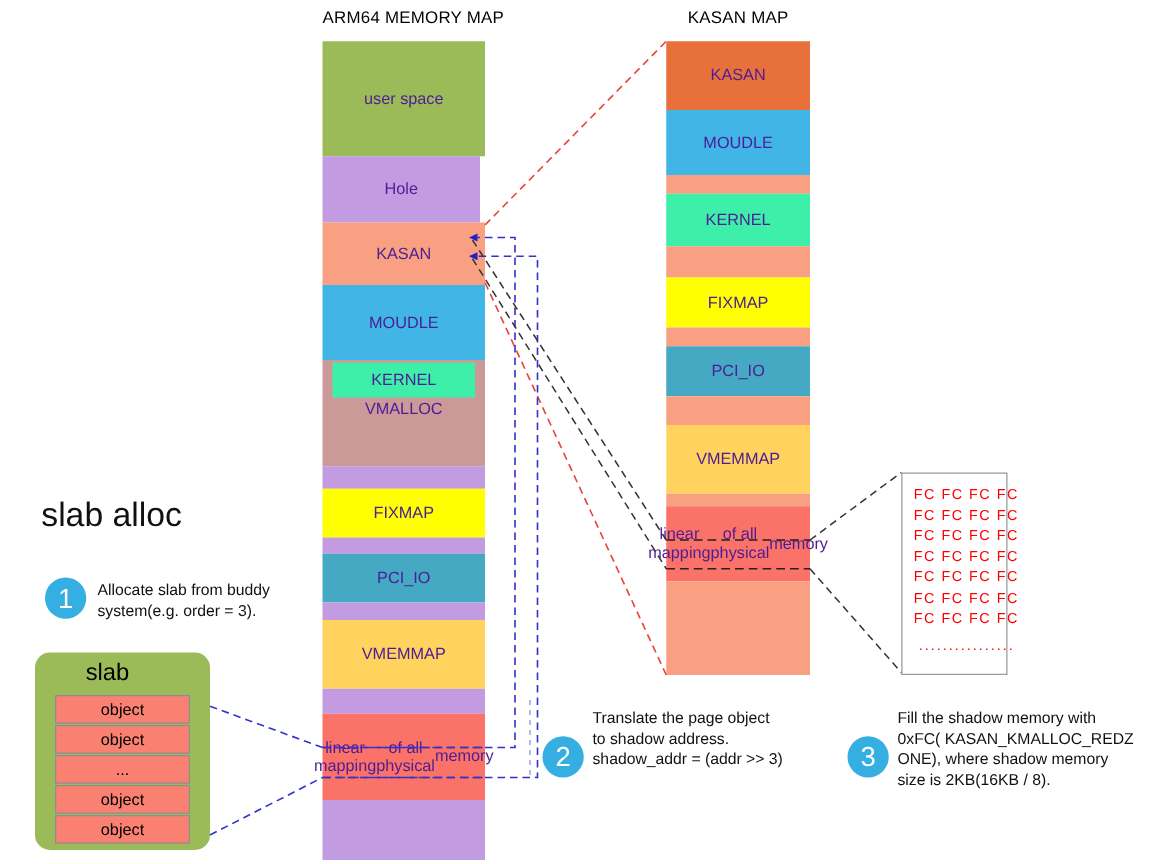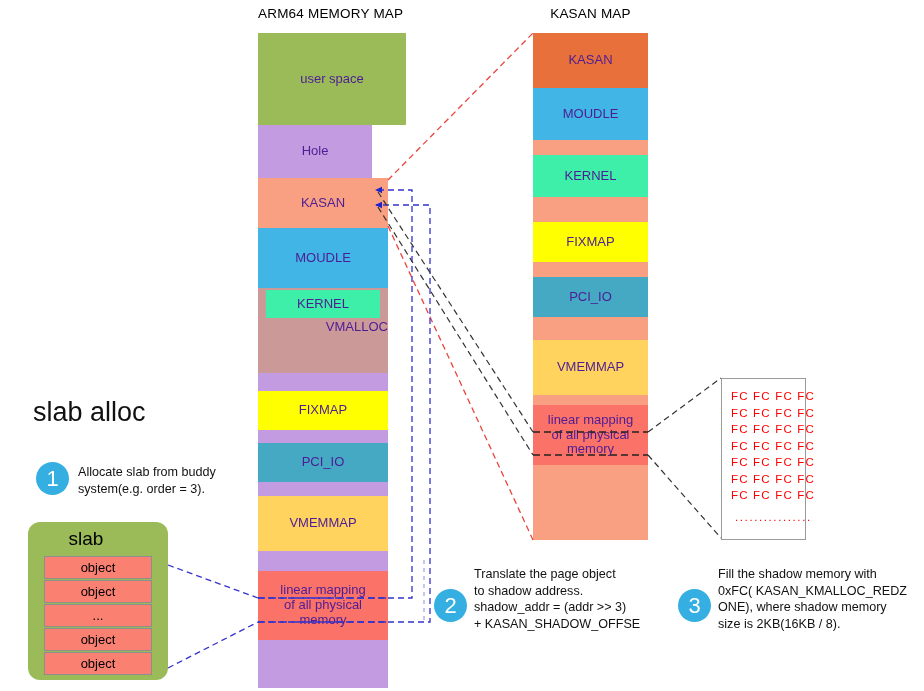--- a/index.html
+++ b/index.html
@@ -6,21 +6,21 @@
   body{width:924px;height:691px;position:relative;overflow:hidden;
        font-family:"Liberation Sans","DejaVu Sans",sans-serif;color:#000;}
   .abs{position:absolute;}
 
   
   .col-title{font-size:13.5px;letter-spacing:.2px;color:#000;text-align:center;white-space:nowrap;}
 
   
   .band{position:absolute;display:flex;align-items:center;justify-content:center;
         font-size:13px;color:#4c1d95;text-align:center;line-height:1.15;box-sizing:border-box;}
-  .band.multiline{flex-direction:column;justify-content:center;}
+  .band.multiline{flex-direction:row;justify-content:center;}
   .band span{display:block;}
 
   
   .headline{font-size:27px;color:#111;white-space:nowrap;}
 
   
   .step-circle{position:absolute;border-radius:50%;background:#35AEE2;
      display:flex;align-items:center;justify-content:center;
      color:#ffffff;font-size:22px;}
   .step-text{position:absolute;font-size:12.6px;line-height:1.33;color:#111;}
@@ -39,33 +39,33 @@
 
   svg.overlay{position:absolute;left:0;top:0;width:924px;height:691px;pointer-events:none;}
 </style>
 </head>
 <body>
 
 <div class="abs col-title" style="left:258px;top:6px;width:130px;">ARM64 MEMORY MAP</div>
 <div class="abs col-title" style="left:528px;top:6px;width:125px;text-align:center;">KASAN MAP</div>
 
 <div class="abs" id="arm64-col" style="left:258px;top:0px;width:130px;height:691px;">
-    <div class="band" style="left: 0px; top: 33px; width: 148px; height: 92px; background: rgb(155, 187, 89);">
+    <div class="band" style="left: 0px; top: 33px; width: 130px; height: 92px; background: rgb(155, 187, 89);">
       <span>user space</span>
     </div>
-    <div class="band" style="left: 0px; top: 125px; width: 114px; height: 53px; background: rgb(195, 155, 224);">
+    <div class="band" style="left: 0px; top: 125px; width: 126px; height: 53px; background: rgb(195, 155, 224);">
       <span>Hole</span>
     </div>
     <div class="band" style="left: 0px; top: 178px; width: 130px; height: 50px; background: rgb(248, 160, 129);">
       <span>KASAN</span>
     </div>
     <div class="band" style="left: 0px; top: 228px; width: 130px; height: 60px; background: rgb(65, 182, 230);">
       <span>MOUDLE</span>
     </div>
-    <div class="band" style="left: 0px; top: 288px; width: 130px; height: 85px; background: rgb(204, 153, 153); align-items: flex-start; padding-top: 32px; justify-content: flex-end;">
+    <div class="band" style="left: 0px; top: 288px; width: 130px; height: 85px; background: rgb(204, 153, 153); align-items: flex-start; padding-top: 32px;">
       <span>VMALLOC</span>
     </div>
     <div class="band" style="left: 0px; top: 373px; width: 130px; height: 18px; background: rgb(195, 155, 224);"></div>
     <div class="band" style="left: 0px; top: 391px; width: 130px; height: 39px; background: rgb(255, 255, 0);">
       <span>FIXMAP</span>
     </div>
     <div class="band" style="left: 0px; top: 430px; width: 130px; height: 13px; background: rgb(195, 155, 224);"></div>
     <div class="band" style="left: 0px; top: 443px; width: 130px; height: 39px; background: rgb(69, 169, 196);">
       <span>PCI_IO</span>
     </div>
@@ -149,21 +149,20 @@
   <div>system(e.g.  order = 3).</div>
 </div>
 
 <div class="step-circle" style="left:434px;top:589px;width:33px;height:33px;">
   <span>2</span>
 </div>
 <div class="step-text" style="left:474px;top:566px;width:200px;">
   <div>Translate the page object</div>
   <div>to shadow address.</div>
   <div>shadow_addr = (addr &gt;&gt; 3)</div>
-  <div>+ KASAN_SHADOW_OFFSE</div>
 </div>
 
 <div class="step-circle" style="left:678px;top:589px;width:33px;height:33px;">
   <span>3</span>
 </div>
 <div class="step-text" style="left:718px;top:566px;width:210px;">
   <div>Fill the shadow memory with</div>
   <div>0xFC( KASAN_KMALLOC_REDZ</div>
   <div>ONE), where shadow memory</div>
   <div>size is 2KB(16KB / 8).</div>

